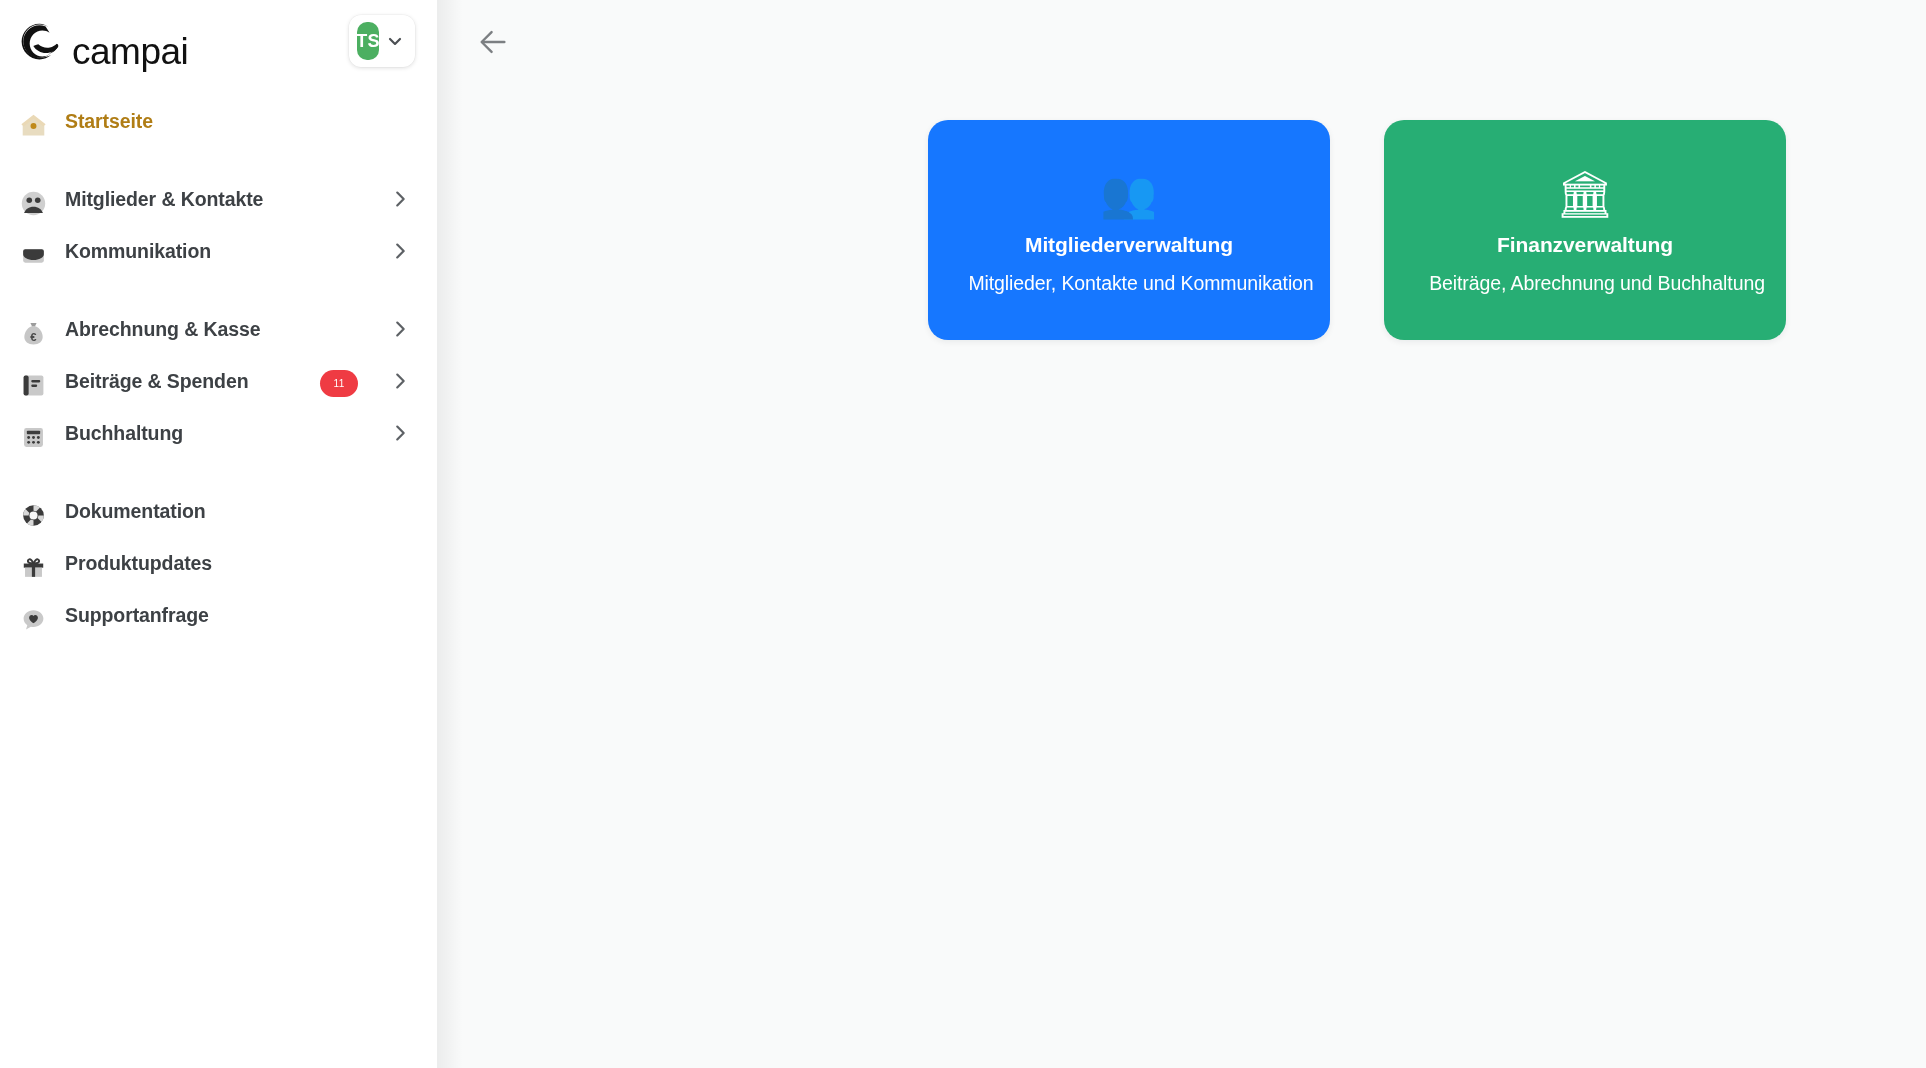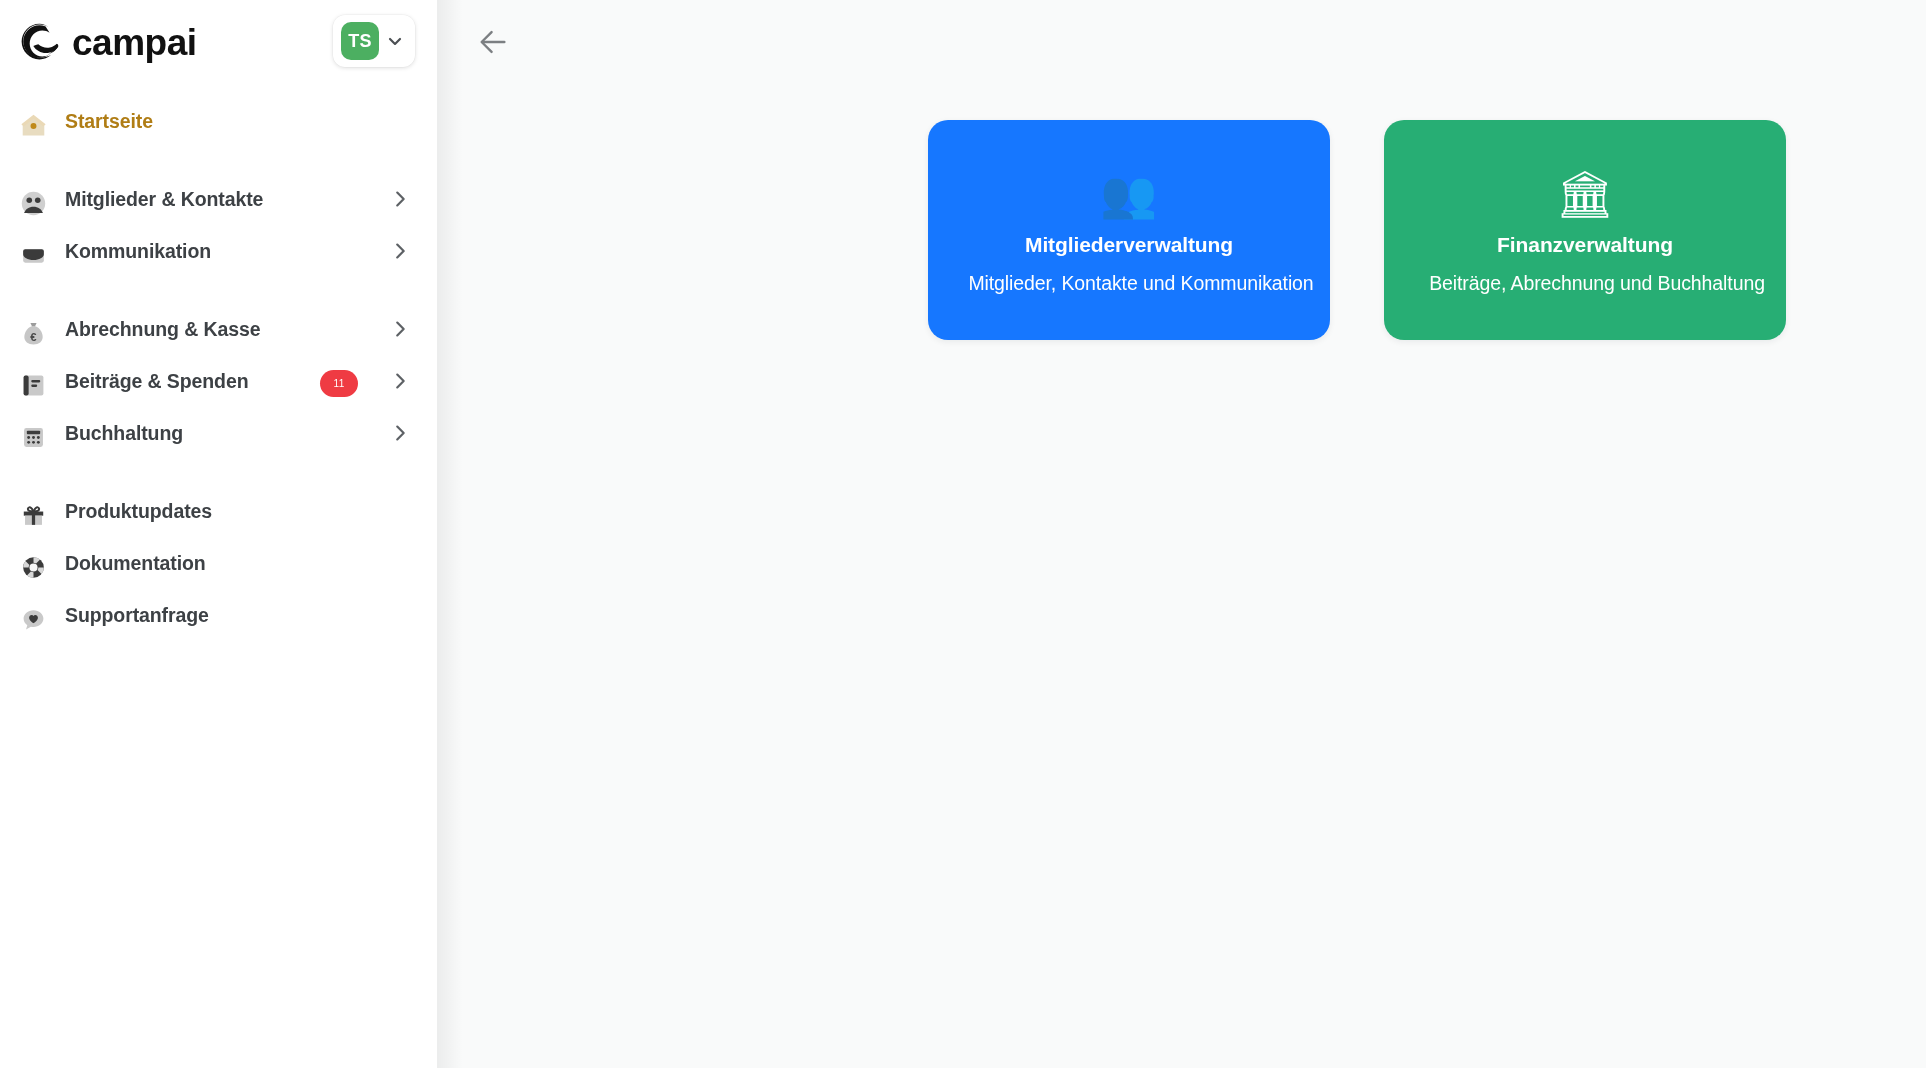--- a/index.html
+++ b/index.html
@@ -45,38 +45,38 @@
     gap: 13px;
     flex: 1;
   }
 
   .brand-mark { width: 39px; height: 39px; display:block; }
 
   .brand-word {
     font-size: 37px;
     letter-spacing: -0.5px;
     color: #111111;
-    font-weight: 700;
+    font-weight: 400;
     line-height: 1;
     position: relative;
-    top: 1px;
+    top: 10px;
   }
 
   .account-chip {
     display: flex;
     align-items: center;
     gap: 6px;
     background: #ffffff;
     border-radius: 12px;
     padding: 7px 10px 7px 8px;
     box-shadow: 0 1px 4px rgba(0,0,0,0.13), 0 0 0 0.5px rgba(0,0,0,0.04);
   }
 
   .avatar {
-    width: 38px;
+    width: 22px;
     height: 38px;
     border-radius: 10px;
     background: #4CAF61;
     color: #ffffff;
     font-size: 18px;
     font-weight: 700;
     display: flex;
     align-items: center;
     justify-content: center;
     letter-spacing: 0.3px;
@@ -355,49 +355,49 @@
           </svg>
         </div>
       </div>
 
 
       <div class="nav-group">
 
         <div class="nav-item">
           <span class="nav-icon">
             <svg viewBox="0 0 30 30" width="27" height="27">
+              <circle cx="15" cy="15" r="11.5" fill="#3b3b3b"></circle>
+              <path d="M15 3.5a11.5 11.5 0 0 1 7.3 2.6l-4.4 4.4A5.4 5.4 0 0 0 15 9.6z" fill="#d8d8d8"></path>
+              <path d="M26.5 15a11.5 11.5 0 0 1-2.6 7.3l-4.4-4.4A5.4 5.4 0 0 0 20.4 15z" fill="#d8d8d8"></path>
+              <path d="M15 26.5a11.5 11.5 0 0 1-7.3-2.6l4.4-4.4A5.4 5.4 0 0 0 15 20.4z" fill="#d8d8d8"></path>
+              <path d="M3.5 15a11.5 11.5 0 0 1 2.6-7.3l4.4 4.4A5.4 5.4 0 0 0 9.6 15z" fill="#d8d8d8"></path>
+              <circle cx="15" cy="15" r="4.5" fill="#f7f7f7"></circle>
+            </svg>
+          </span>
+          <span class="nav-label">Dokumentation</span>
+        </div>
+
+        <div class="nav-item">
+          <span class="nav-icon">
+            <svg viewBox="0 0 30 30" width="27" height="27">
               <g fill="none" stroke="#3b3b3b" stroke-width="2.2">
                 <path d="M15 10.6c-1.6-3.4-3-5-4.8-4.6-1.5.3-2 2.2-.6 3.4 1 .9 3 1.2 5.4 1.2z"></path>
                 <path d="M15 10.6c1.6-3.4 3-5 4.8-4.6 1.5.3 2 2.2.6 3.4-1 .9-3 1.2-5.4 1.2z"></path>
               </g>
               <rect x="4.2" y="10.6" width="21.6" height="4.6" fill="#3b3b3b"></rect>
               <rect x="5.6" y="15.2" width="18.8" height="10.2" fill="#c9c9c9"></rect>
               <rect x="13.2" y="10.6" width="3.6" height="14.8" fill="#3b3b3b"></rect>
             </svg>
           </span>
           <span class="nav-label">Produktupdates</span>
         </div>
 
         <div class="nav-item">
           <span class="nav-icon">
             <svg viewBox="0 0 30 30" width="27" height="27">
-              <circle cx="15" cy="15" r="11.5" fill="#3b3b3b"></circle>
-              <path d="M15 3.5a11.5 11.5 0 0 1 7.3 2.6l-4.4 4.4A5.4 5.4 0 0 0 15 9.6z" fill="#d8d8d8"></path>
-              <path d="M26.5 15a11.5 11.5 0 0 1-2.6 7.3l-4.4-4.4A5.4 5.4 0 0 0 20.4 15z" fill="#d8d8d8"></path>
-              <path d="M15 26.5a11.5 11.5 0 0 1-7.3-2.6l4.4-4.4A5.4 5.4 0 0 0 15 20.4z" fill="#d8d8d8"></path>
-              <path d="M3.5 15a11.5 11.5 0 0 1 2.6-7.3l4.4 4.4A5.4 5.4 0 0 0 9.6 15z" fill="#d8d8d8"></path>
-              <circle cx="15" cy="15" r="4.5" fill="#f7f7f7"></circle>
-            </svg>
-          </span>
-          <span class="nav-label">Dokumentation</span>
-        </div>
-
-        <div class="nav-item">
-          <span class="nav-icon">
-            <svg viewBox="0 0 30 30" width="27" height="27">
               <path d="M15 4.6c6.1 0 11 4.2 11 9.4s-4.9 9.4-11 9.4c-1 0-2-.1-2.9-.3l-5.4 3 1.4-4.8C5.4 19.6 4 17 4 14c0-5.2 4.9-9.4 11-9.4z" fill="#c9c9c9"></path>
               <path d="M15 19.1c-.3 0-4.9-2.9-4.9-6 0-1.7 1.3-3 2.9-3 .9 0 1.6.4 2 1 .4-.6 1.1-1 2-1 1.6 0 2.9 1.3 2.9 3 0 3.1-4.6 6-4.9 6z" fill="#3b3b3b"></path>
             </svg>
           </span>
           <span class="nav-label">Supportanfrage</span>
         </div>
       </div>
 
     </nav>
   </aside>

